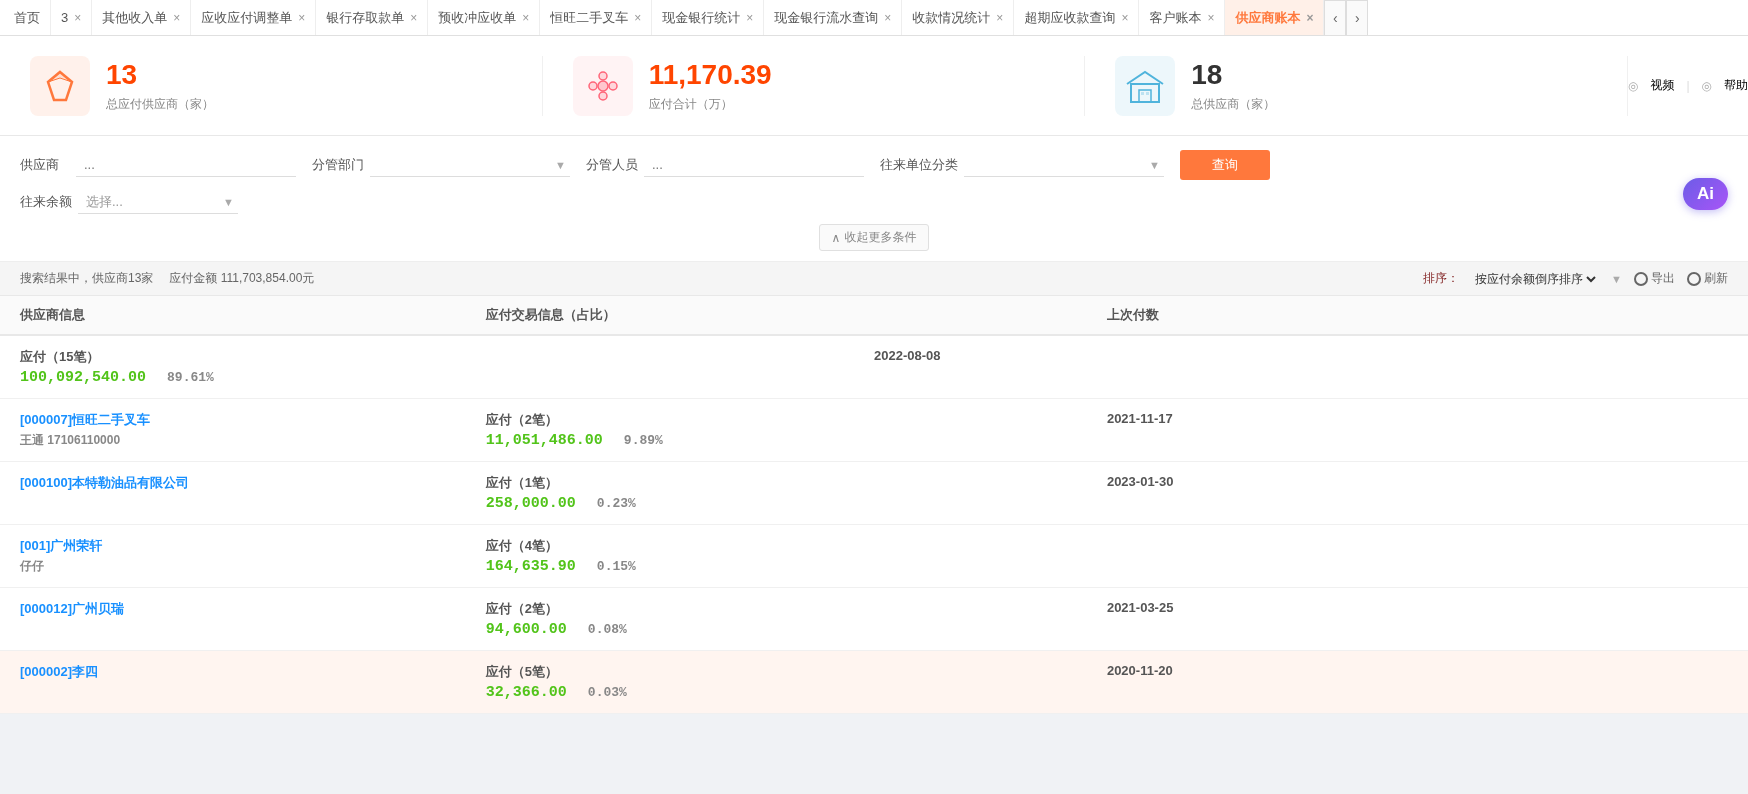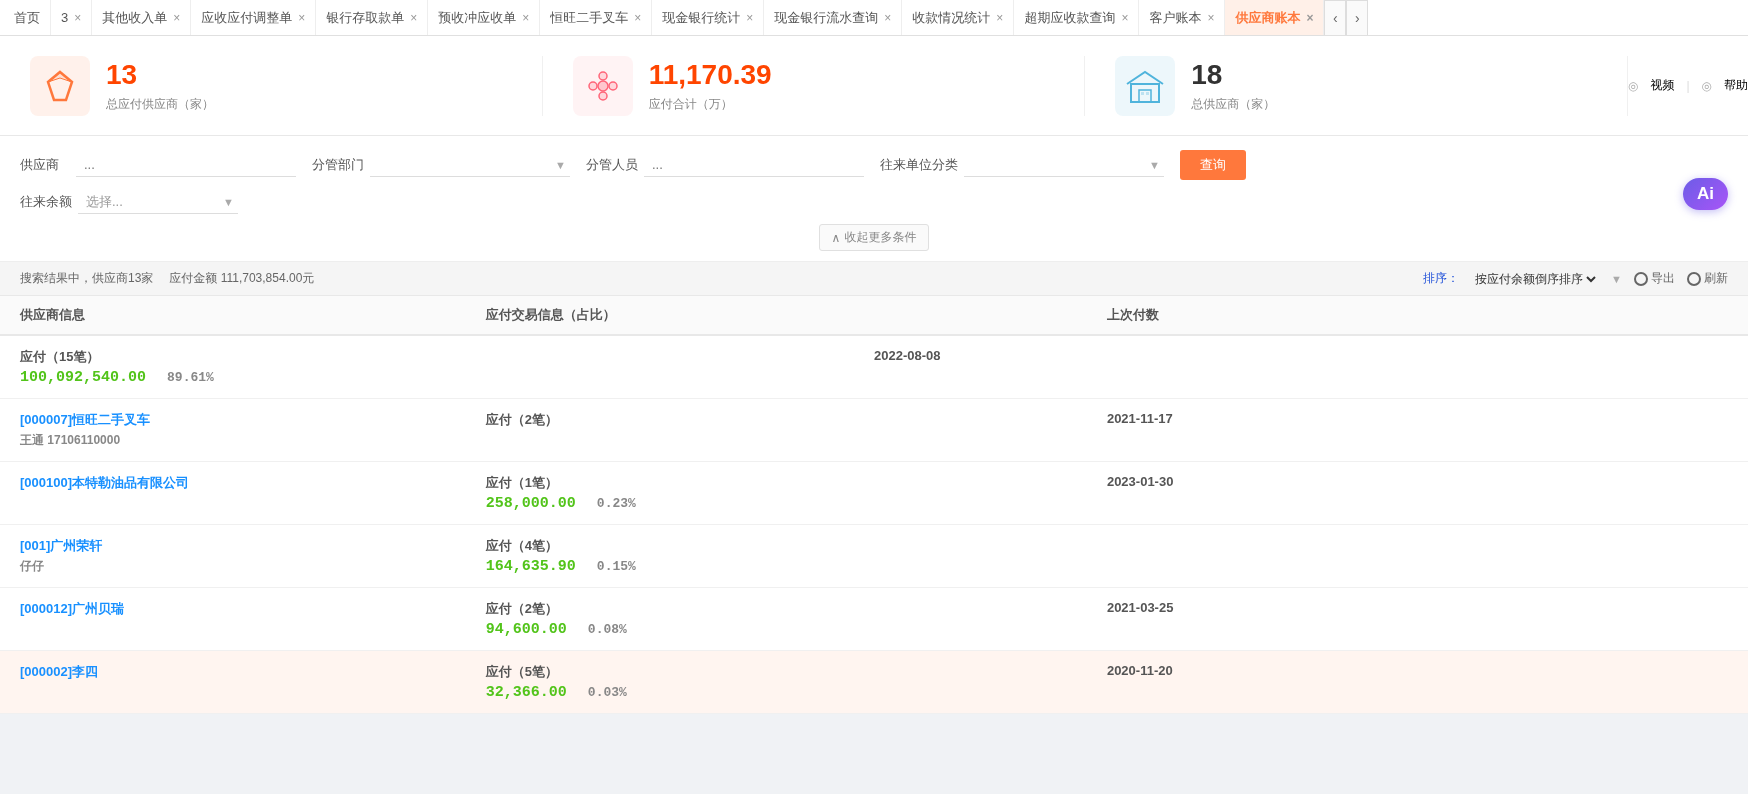--- a/index.html
+++ b/index.html
@@ -149,21 +149,21 @@
       position: absolute;
       right: 4px;
       color: #aaa;
       font-size: 11px;
       pointer-events: none;
     }
     .btn-query {
       background: #ff783c;
       color: #fff;
       border: none;
-      padding: 6px 20px;
+      padding: 6px 32px;
       border-radius: 3px;
       cursor: pointer;
       font-size: 13px;
       white-space: nowrap;
     }
     .btn-collapse {
       display: flex;
       align-items: center;
       justify-content: center;
       gap: 4px;
@@ -184,21 +184,21 @@
       padding: 8px 20px;
       display: flex;
       align-items: center;
       justify-content: space-between;
       font-size: 12px;
       color: #666;
       border-bottom: 1px solid #e8e8e8;
     }
     .result-bar .result-info { display: flex; gap: 16px; }
     .result-bar .result-actions { display: flex; align-items: center; gap: 12px; }
-    .result-bar .sort-label { color: #1d4ed8; }
+    .result-bar .sort-label { color: #7f1d1d; }
     .result-bar .sort-select {
       border: none;
       background: transparent;
       font-size: 12px;
       color: #333;
       cursor: pointer;
       outline: none;
       text-align: center;
     }
     .action-btn {
@@ -481,20 +481,24 @@
     <div class="col-extra"></div>
   </div>
 
   <div class="table-row">
     <div class="col-supplier">
       <a class="supplier-link">[000007]恒旺二手叉车</a>
       <div class="supplier-sub">王通  17106110000</div>
     </div>
     <div class="col-payable">
       <div class="payable-count">应付（2笔）</div>
+      <div class="payable-row">
+        <span class="payable-amount">11,051,486.00</span>
+        <span class="payable-percent">9.89%</span>
+      </div>
     </div>
     <div class="col-lastpay">
       <span class="last-pay-date">2021-11-17</span>
     </div>
     <div class="col-extra"></div>
   </div>
 
   <div class="table-row">
     <div class="col-supplier">
       <a class="supplier-link">[000100]本特勒油品有限公司</a>

